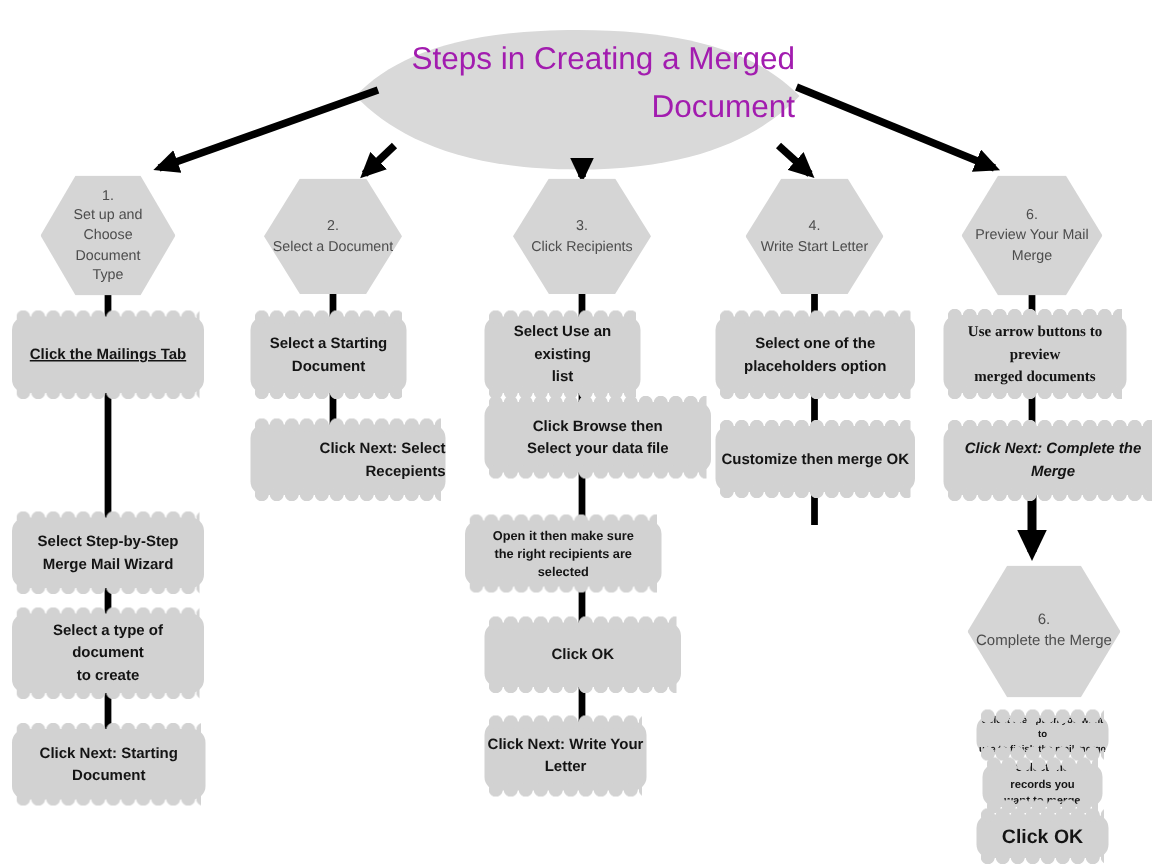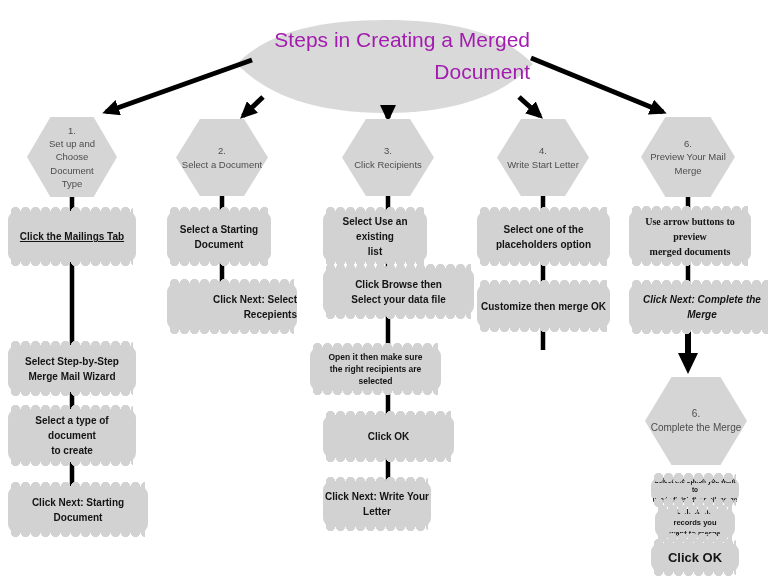--- a/index.html
+++ b/index.html
@@ -105,21 +105,21 @@
     </div>
   <div class="box" style="left:8px;top:345px;width:128px;height:47px;">
       <span>Select Step-by-Step
 Merge Mail Wizard</span>
     </div>
   <div class="box" style="left:8px;top:409px;width:128px;height:53px;">
       <span>Select a type of
 document
 to create</span>
     </div>
-  <div class="box" style="left:8px;top:486px;width:140px;height:47px;">
+  <div class="box" style="left:8px;top:486px;width:129px;height:47px;">
       <span>Click Next: Starting
 Document</span>
     </div>
 
   <div class="box" style="left:167px;top:211px;width:104px;height:51px;">
       <span>Select a Starting
 Document</span>
     </div>
   <div class="box" style="left:167px;top:283px;width:130px;height:47px;text-align:right;">
       <span>Click Next: Select

